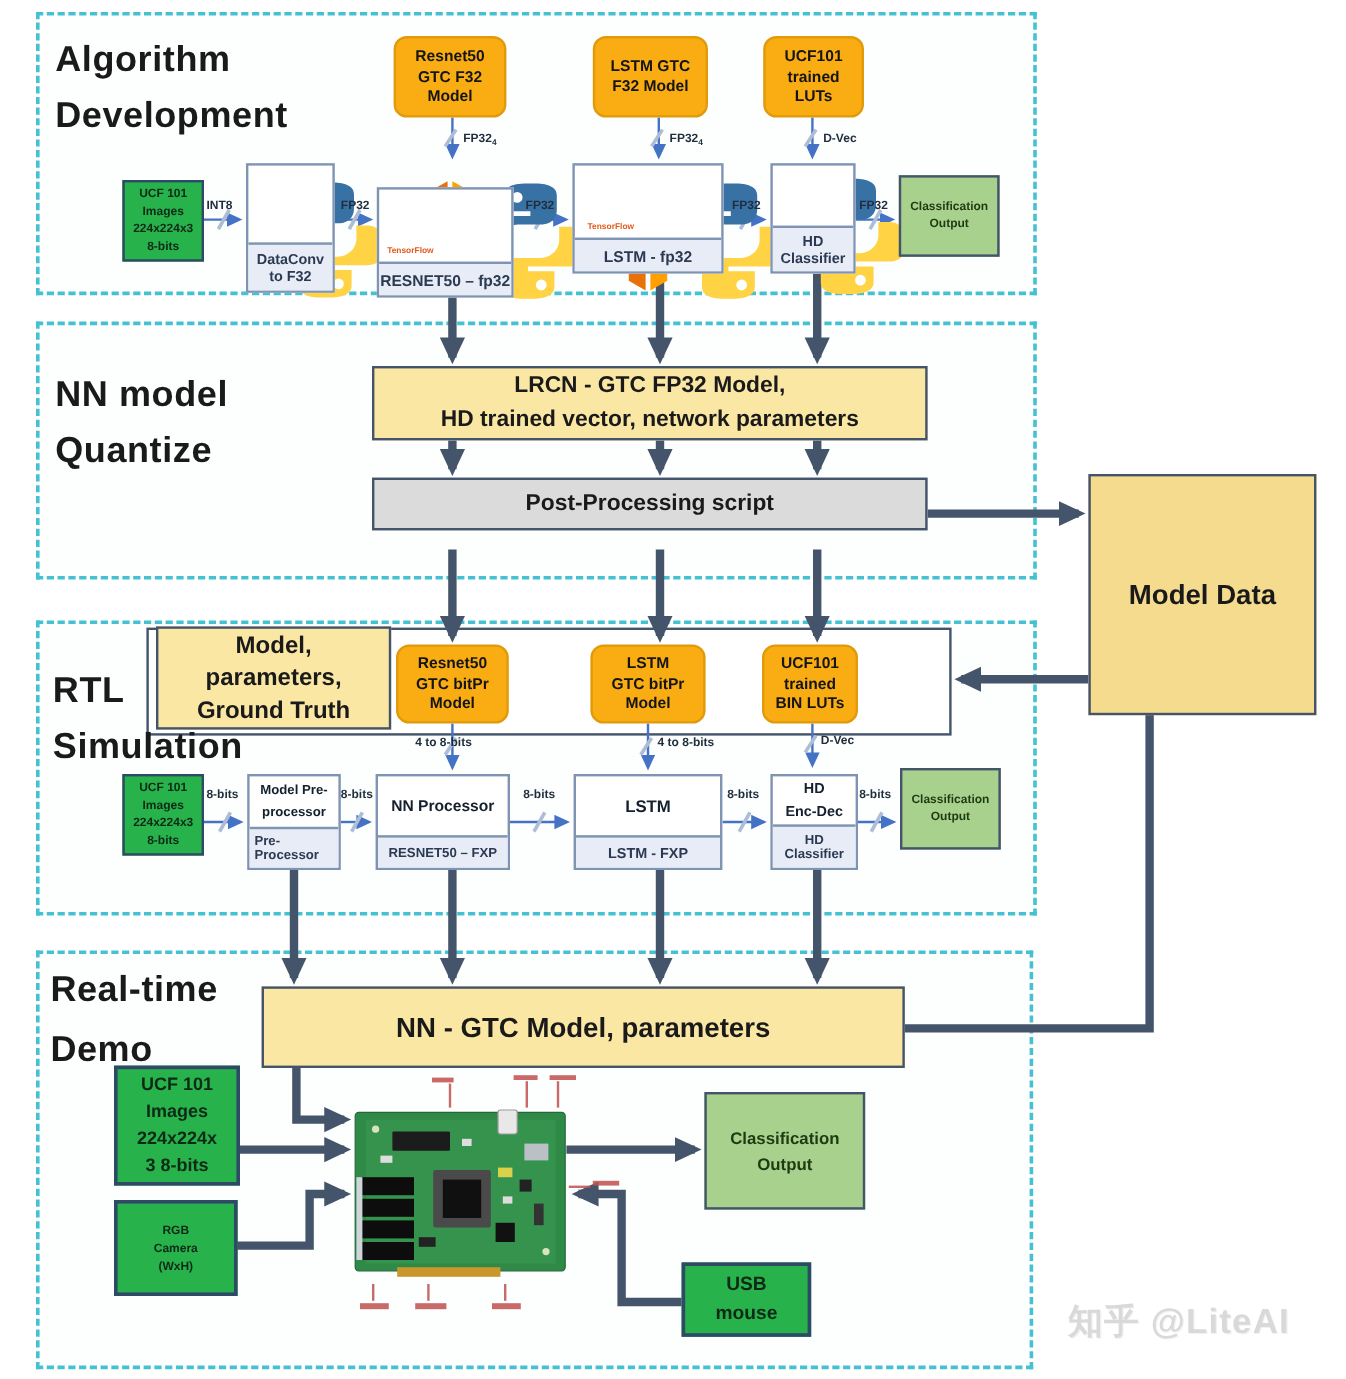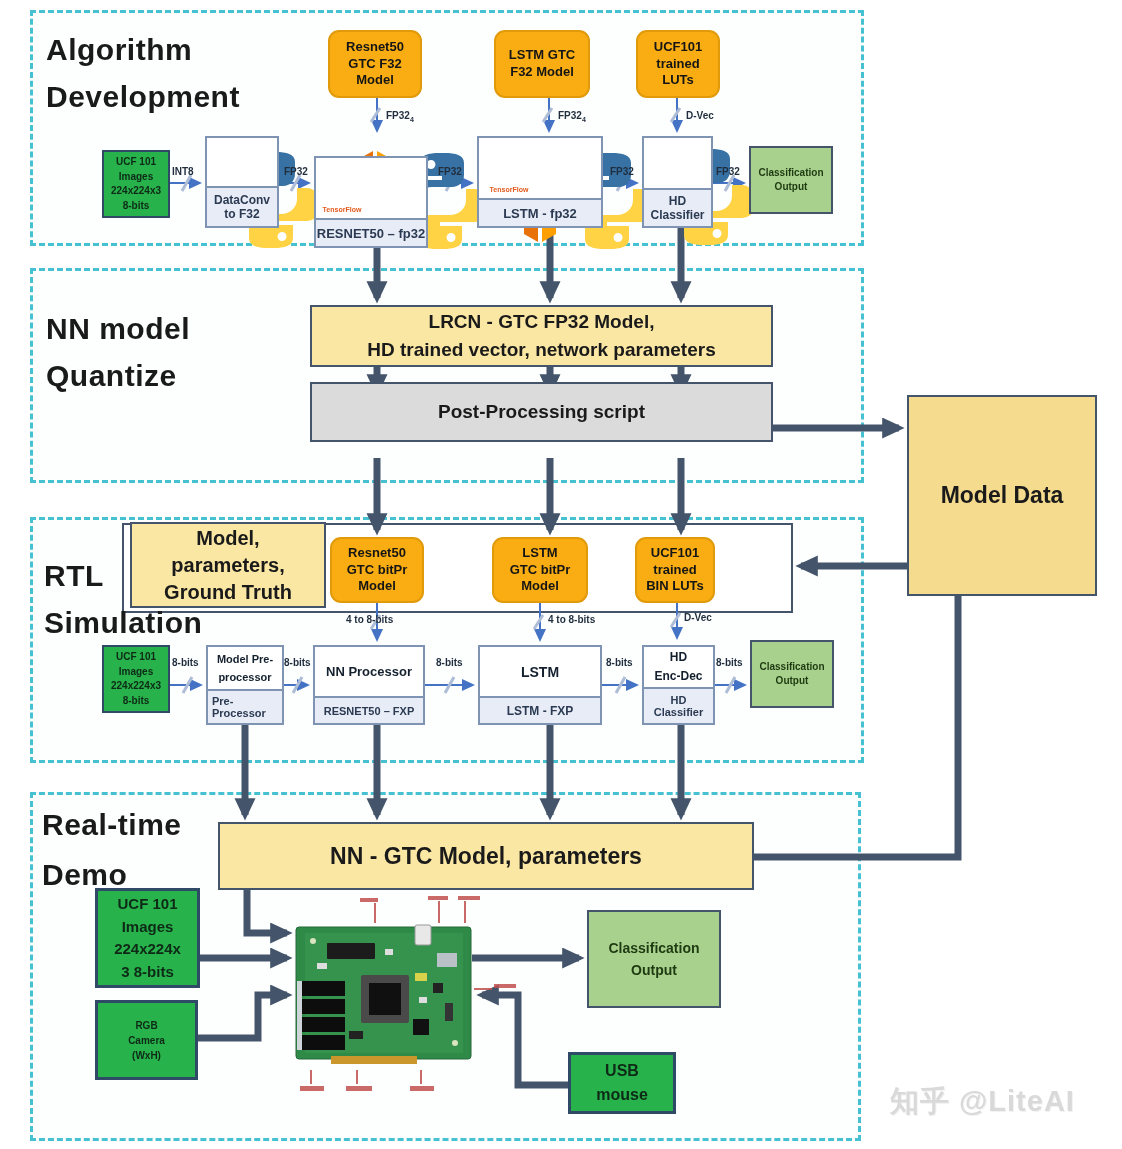--- a/index.html
+++ b/index.html
@@ -155,21 +155,21 @@
   <div class="lbl" style="left:558px;top:110px;"><span>FP32</span><span class="sub">4</span></div>
   <div class="lbl" style="left:686px;top:110px;"><span>D-Vec</span></div>
 
   <div class="box greenb" style="left:102px;top:150px;width:68px;height:68px;font-size:10px;line-height:1.45;border-width:2px;">
     <div>UCF 101</div>
       <div>Images</div>
       <div>224x224x3</div>
       <div>8-bits</div>
   </div>
 
-  <div class="proc" style="left:205px;top:136px;width:74px;height:92px;">
+  <div class="proc" style="left:205px;top:136px;width:74px;height:108px;">
     <div class="body"></div>
     <div class="strip" style="height:38px;font-size:12px;">
       <div>DataConv</div>
         <div>to F32</div>
     </div>
   </div>
 
   <div class="proc" style="left:314px;top:136px;width:114px;height:92px;margin-top:20px;">
     <div class="body">
       <span style="position:absolute;margin-top:42px;font-size:7px;font-weight:bold;color:#E25A1C;margin-left:-58px;">TensorFlow</span>
@@ -210,21 +210,21 @@
   <div class="sec-title" style="left:46px;top:305px;">
     <div>NN model</div>
     <div>Quantize</div>
   </div>
 
   <div class="box banner" style="left:310px;top:305px;width:463px;height:62px;font-size:19px;line-height:1.45;">
     <div>LRCN - GTC FP32 Model,</div>
       <div>HD trained vector, network parameters</div>
   </div>
 
-  <div class="box graybox" style="left:310px;top:382px;width:463px;height:60px;font-size:19px;">
+  <div class="box graybox" style="left:310px;top:398px;width:463px;height:44px;font-size:19px;">
     <div>Post-Processing script</div>
   </div>
 
   <div class="box modeldata" style="left:907px;top:395px;width:190px;height:201px;">
     <div>Model Data</div>
   </div>
 
   <div class="sec-title" style="left:44px;top:552px;">
     <div>RTL</div>
     <div>Simulation</div>

